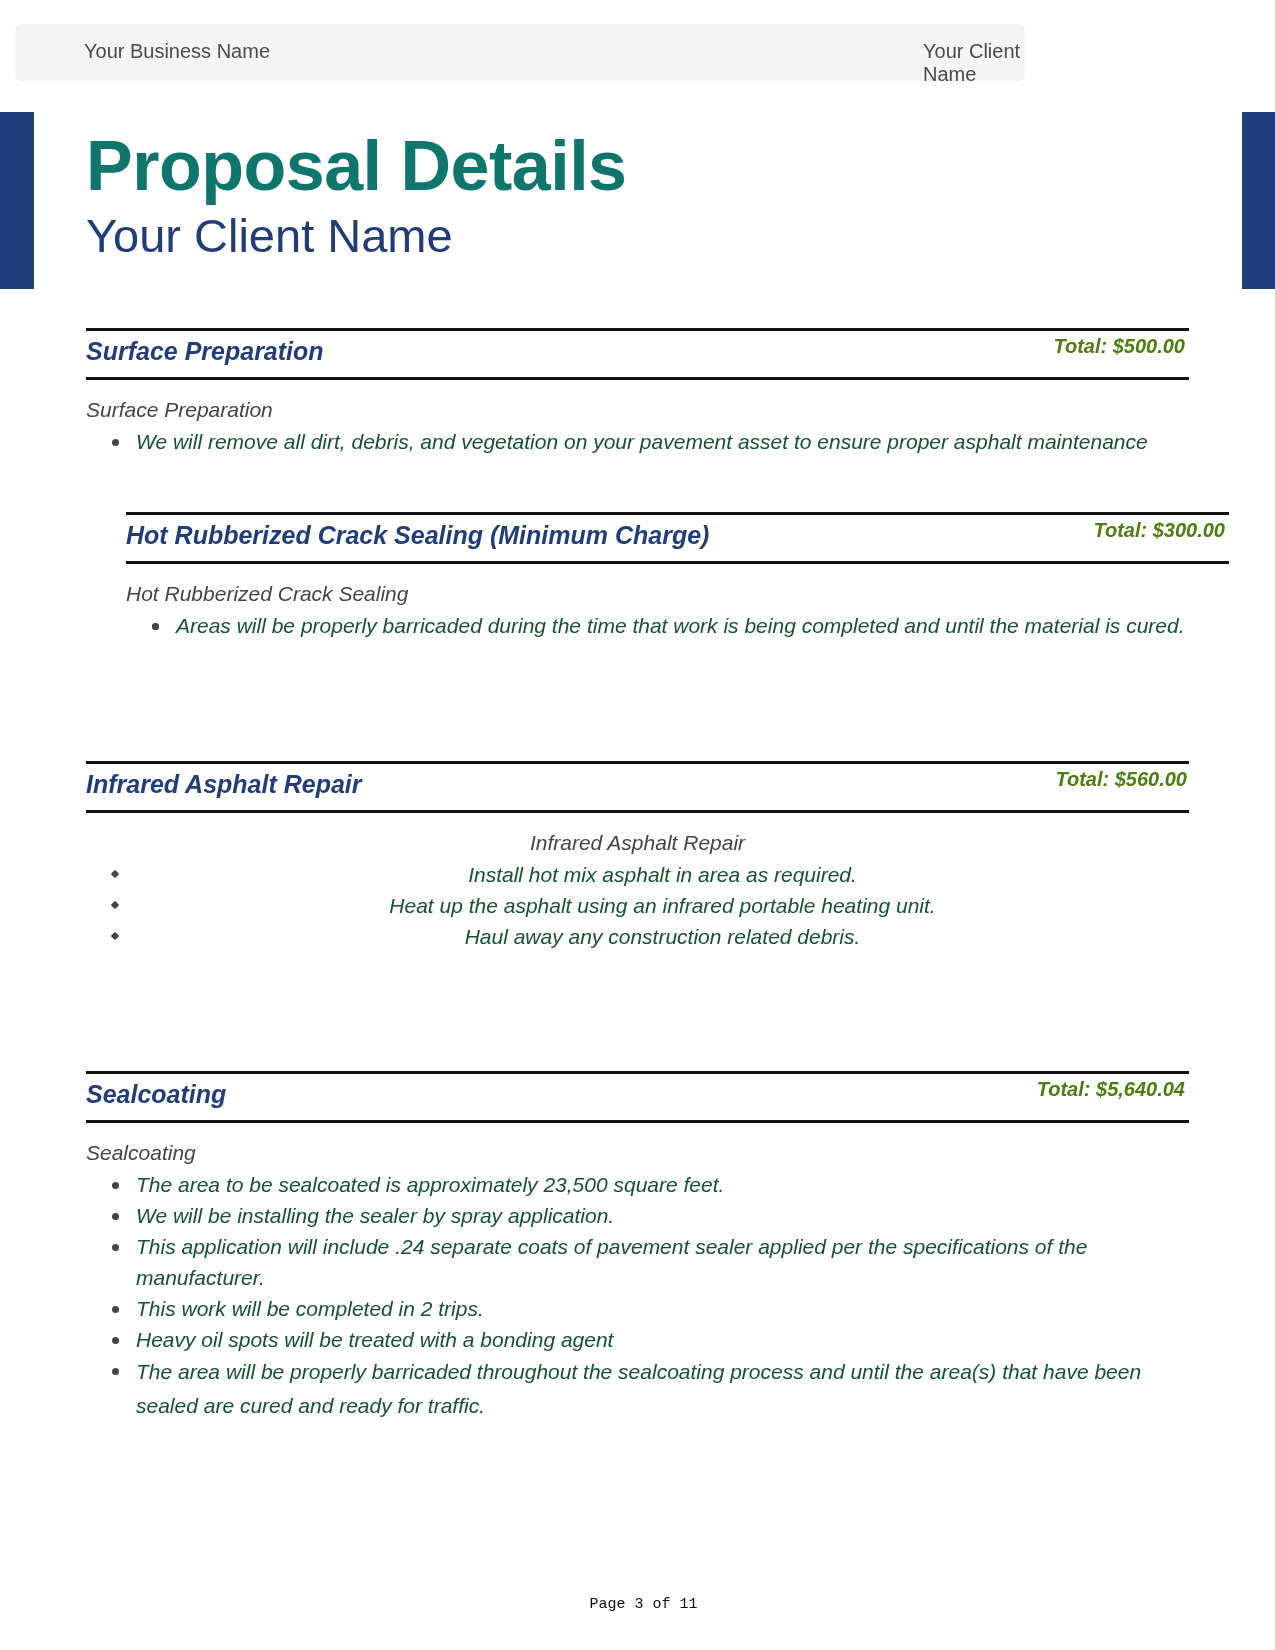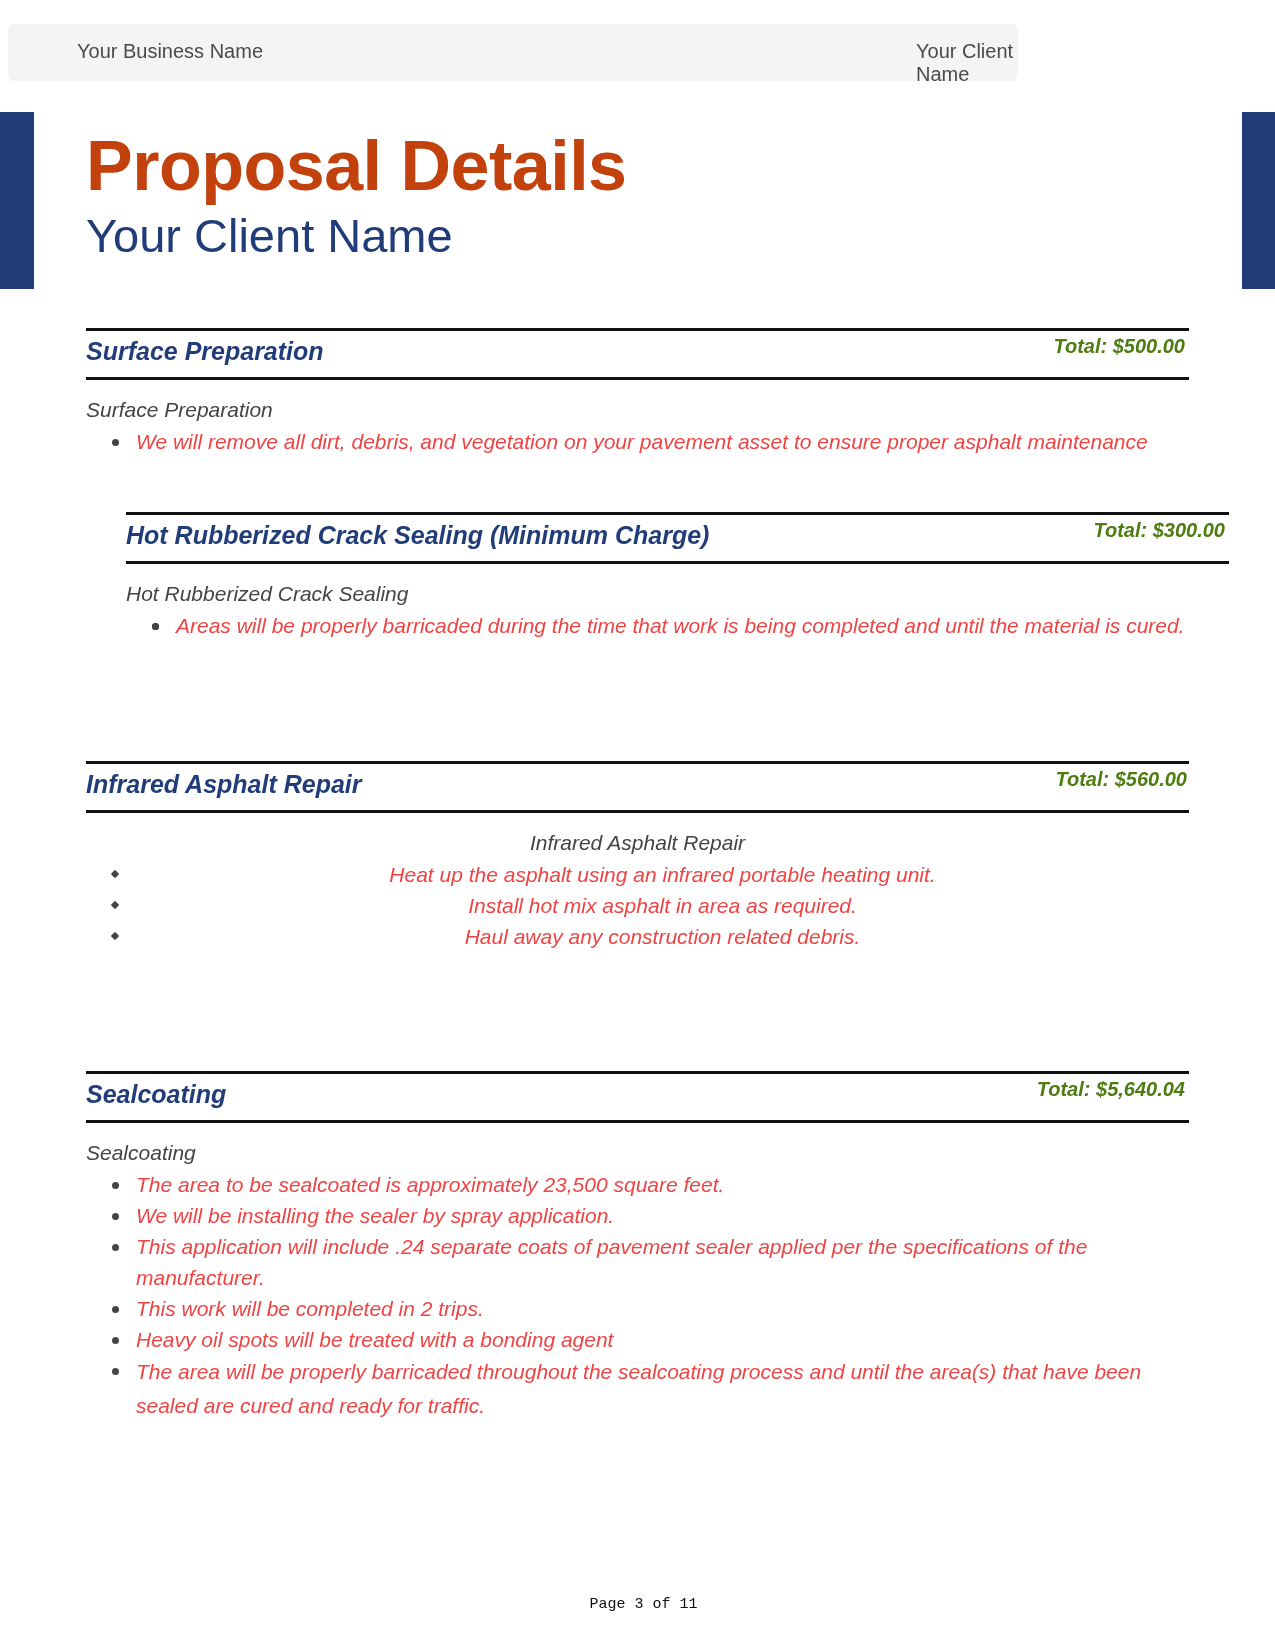--- a/index.html
+++ b/index.html
@@ -10,21 +10,21 @@
     body {
       width: 1275px;
       height: 1650px;
       position: relative;
       overflow: hidden;
       font-family: "Liberation Sans", sans-serif;
       color: #444444;
     }
     .top-bar {
       position: absolute;
-      left: 8px;
+      left: 15px;
       top: 24px;
       width: 1010px;
       height: 57px;
       background: #f4f4f4;
       border-radius: 6px;
     }
     .top-bar .business {
       position: absolute;
       left: 69px;
       top: 16px;
@@ -53,21 +53,21 @@
       width: 33px;
       height: 177px;
       background: #213d79;
     }
     .page-title {
       position: absolute;
       left: 86px;
       top: 128px;
       font-size: 70px;
       font-weight: bold;
-      color: #c2410c;
+      color: #0f766e;
       letter-spacing: -0.5px;
       line-height: 1.1;
     }
     .page-subtitle {
       position: absolute;
       left: 86px;
       top: 210px;
       font-size: 47px;
       color: #213d79;
       line-height: 1.1;
@@ -108,21 +108,21 @@
     }
     .bullets {
       list-style: none;
       margin: 2px 0 0 0;
       padding: 0 0 0 50px;
     }
     .bullets li {
       position: relative;
       font-size: 21px;
       line-height: 31px;
-      color: #ef4444;
+      color: #14532d;
     }
     .bullets li .bullet {
       position: absolute;
       left: -24px;
       top: 13px;
       width: 7px;
       height: 7px;
       background: #444444;
       border-radius: 50%;
     }
@@ -181,22 +181,22 @@
   </ul>
 </div>
 
 <div class="section" style="top: 761px; text-align: center;">
   <div class="section-header">
     <span class="section-title">Infrared Asphalt Repair</span>
     <span class="section-total" style="right: 2px;">Total: $560.00</span>
   </div>
   <div class="section-subtitle">Infrared Asphalt Repair</div>
   <ul class="bullets diamond">
+    <li><span class="bullet"></span><span>Install hot mix asphalt in area as required.</span></li>
     <li><span class="bullet"></span><span>Heat up the asphalt using an infrared portable heating unit.</span></li>
-    <li><span class="bullet"></span><span>Install hot mix asphalt in area as required.</span></li>
     <li><span class="bullet"></span><span>Haul away any construction related debris.</span></li>
   </ul>
 </div>
 
 <div class="section" style="top: 1071px;">
   <div class="section-header">
     <span class="section-title">Sealcoating</span>
     <span class="section-total">Total: $5,640.04</span>
   </div>
   <div class="section-subtitle">Sealcoating</div>

